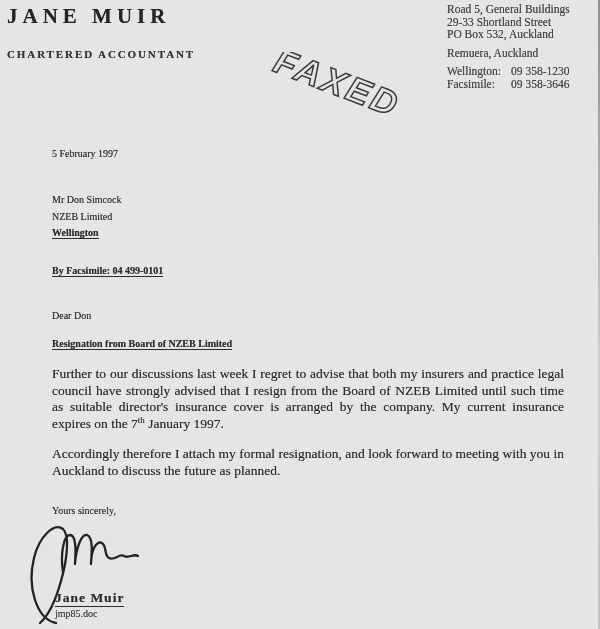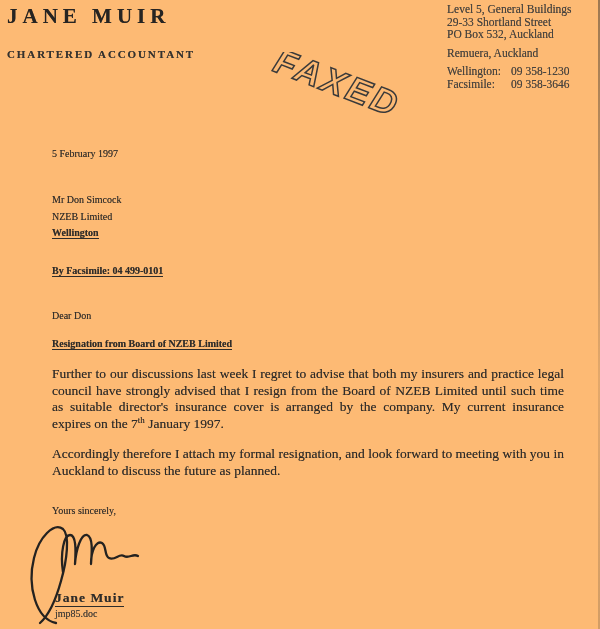--- a/index.html
+++ b/index.html
@@ -1,19 +1,19 @@
 <!DOCTYPE html>
 <html><head>
 <meta charset="utf-8">
 <style>
   html,body{margin:0;padding:0;}
   .page{
     position:relative;
     width:600px;height:629px;
-    background:#fdba74;
+    background:#e5e5e5;
     font-family:"Liberation Serif", serif;
     color:#2e2c2a;
     overflow:hidden;
   }
   .scan-edge{
     position:absolute;top:0;right:0;width:2px;height:100%;
     background:linear-gradient(to bottom, rgba(40,40,40,.45), rgba(40,40,40,.12) 60%, rgba(40,40,40,.2));
   }
   .soft{ text-shadow:0 0 .5px rgba(40,36,32,.55); }
 
@@ -64,21 +64,21 @@
 <div class="page">
   <div class="scan-edge"></div>
 
   <div class="brand">
     <div class="brand-name soft">JANE MUIR</div>
     <div class="brand-sub soft">CHARTERED ACCOUNTANT</div>
   </div>
 
   <div class="addr soft">
     <div class="grp">
-      <div>Level 5, General Buildings</div>
+      <div>Road 5, General Buildings</div>
       <div>29-33 Shortland Street</div>
       <div>PO Box 532, Auckland</div>
     </div>
     <div class="grp">
       <div>Remuera, Auckland</div>
     </div>
     <div class="grp">
       <div class="row">
         <span class="lbl">Wellington:</span>
         <span>09 358-1230</span>

